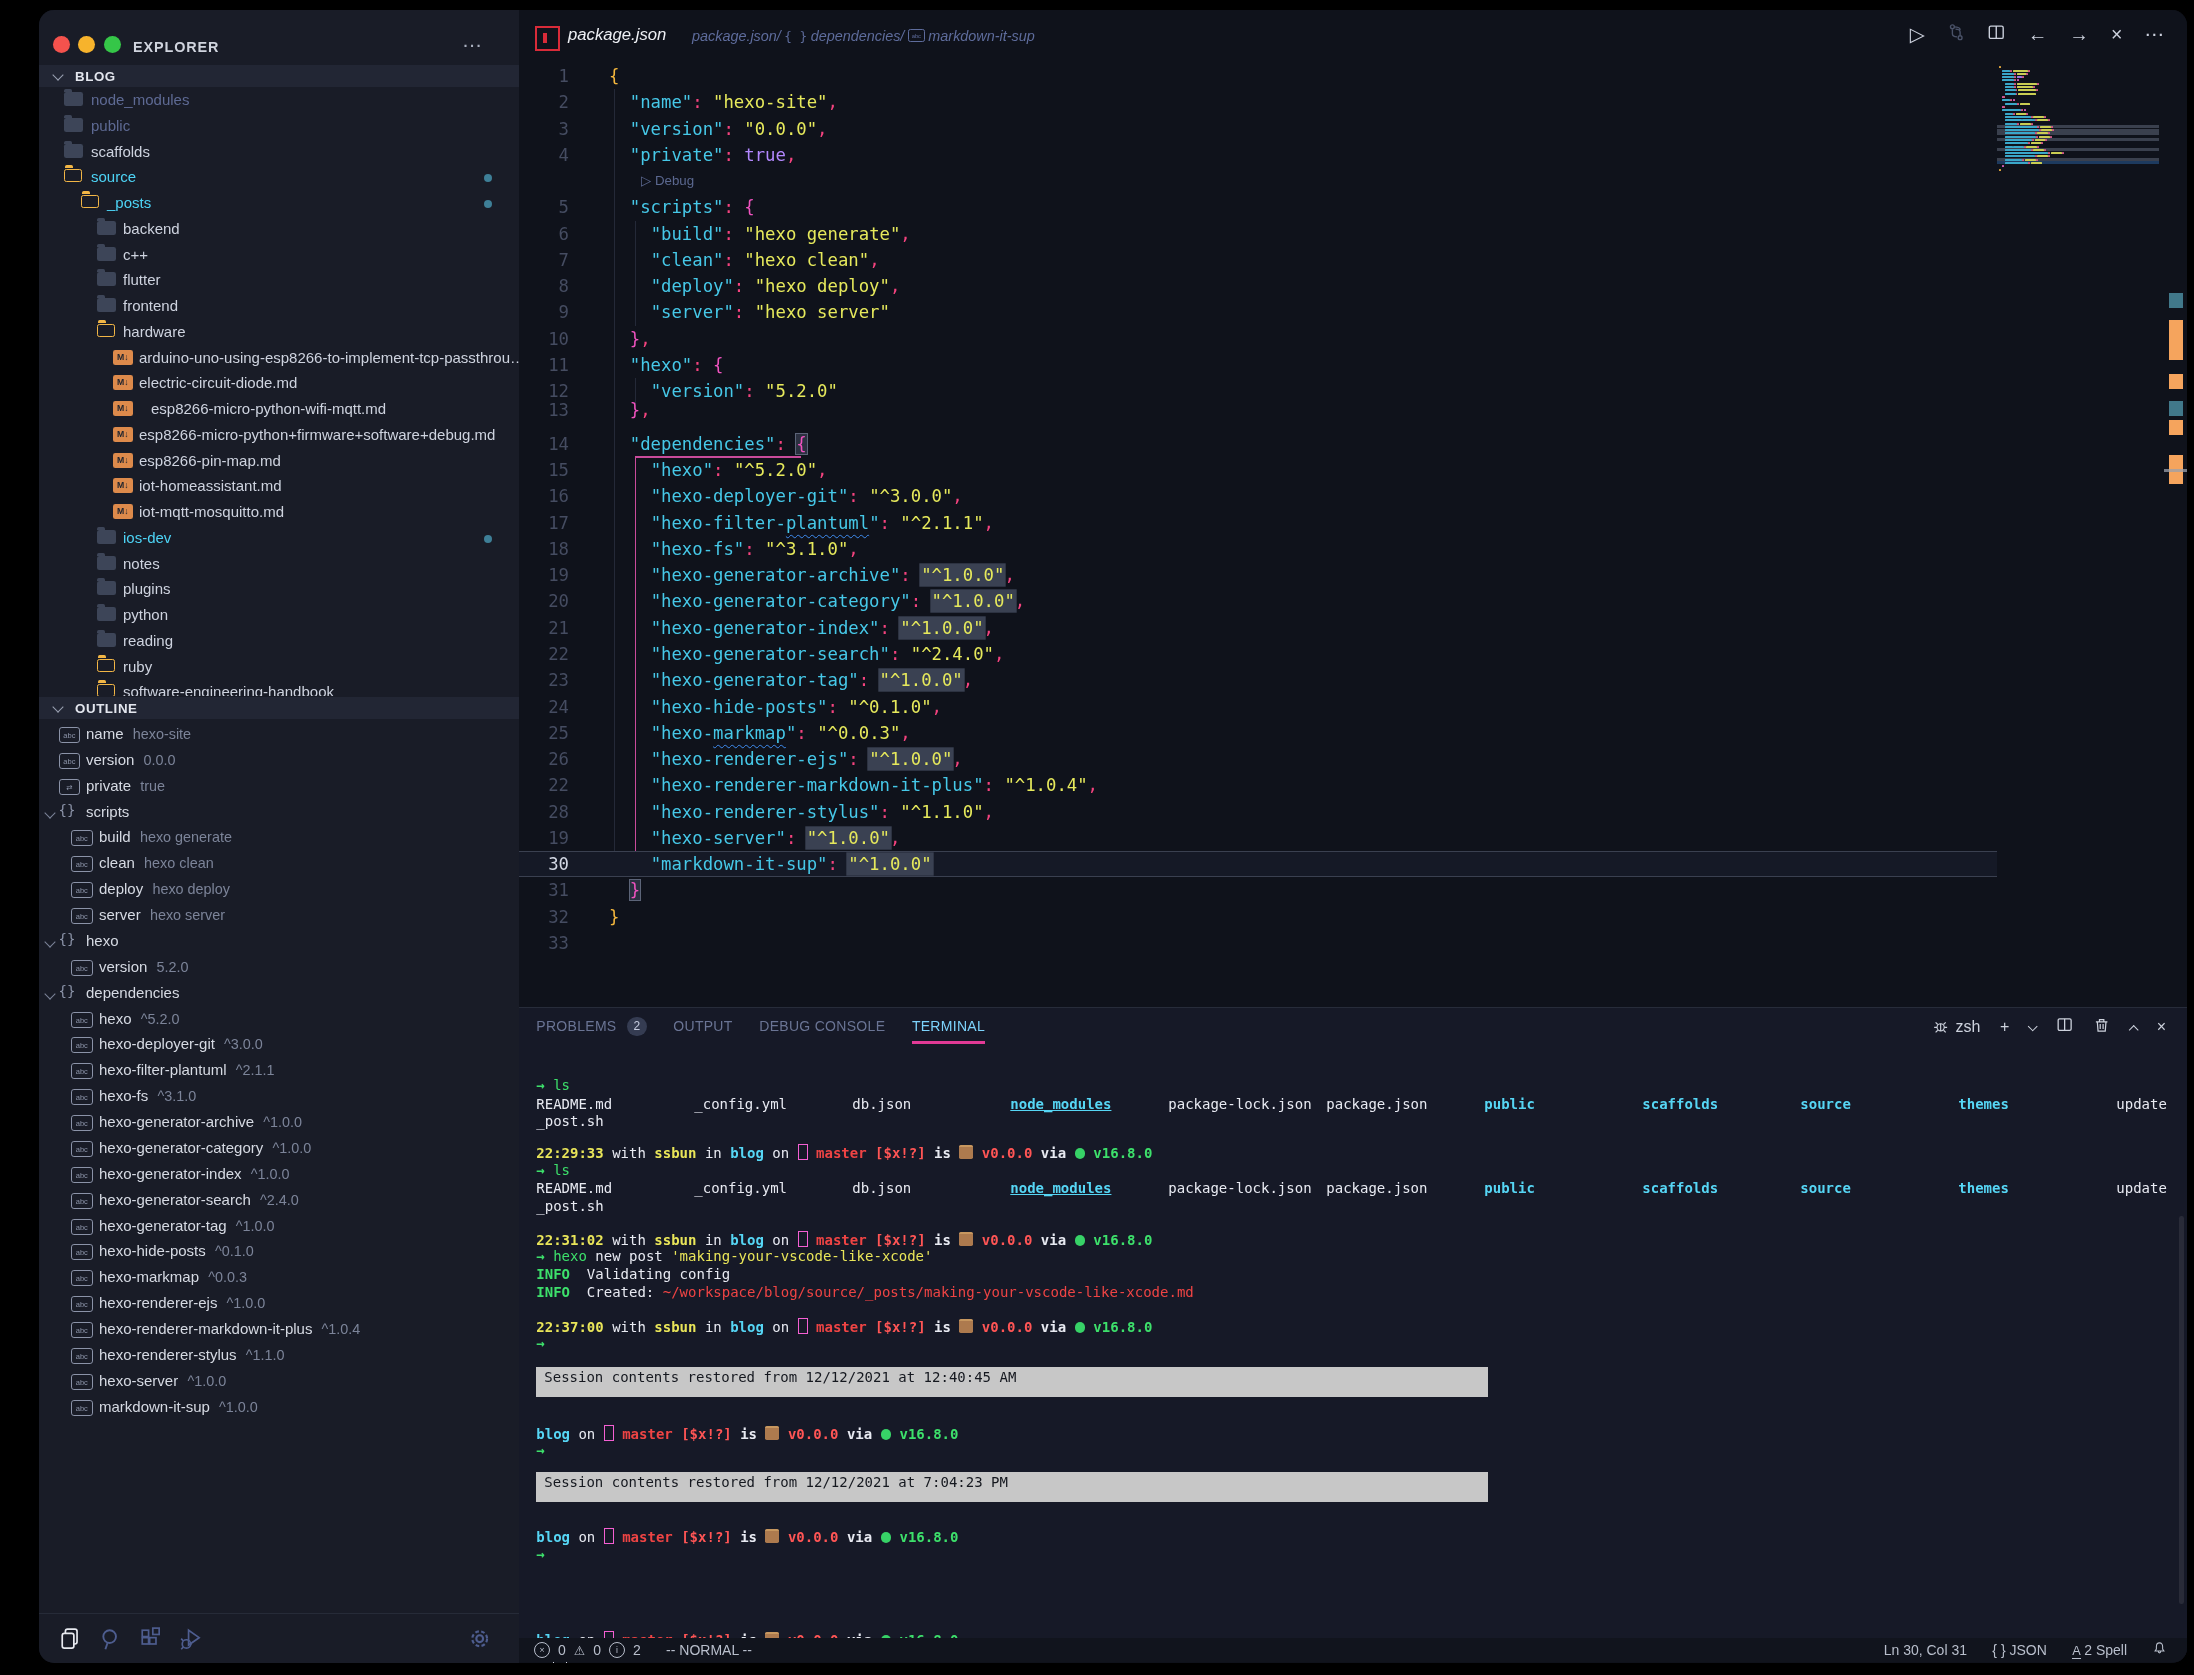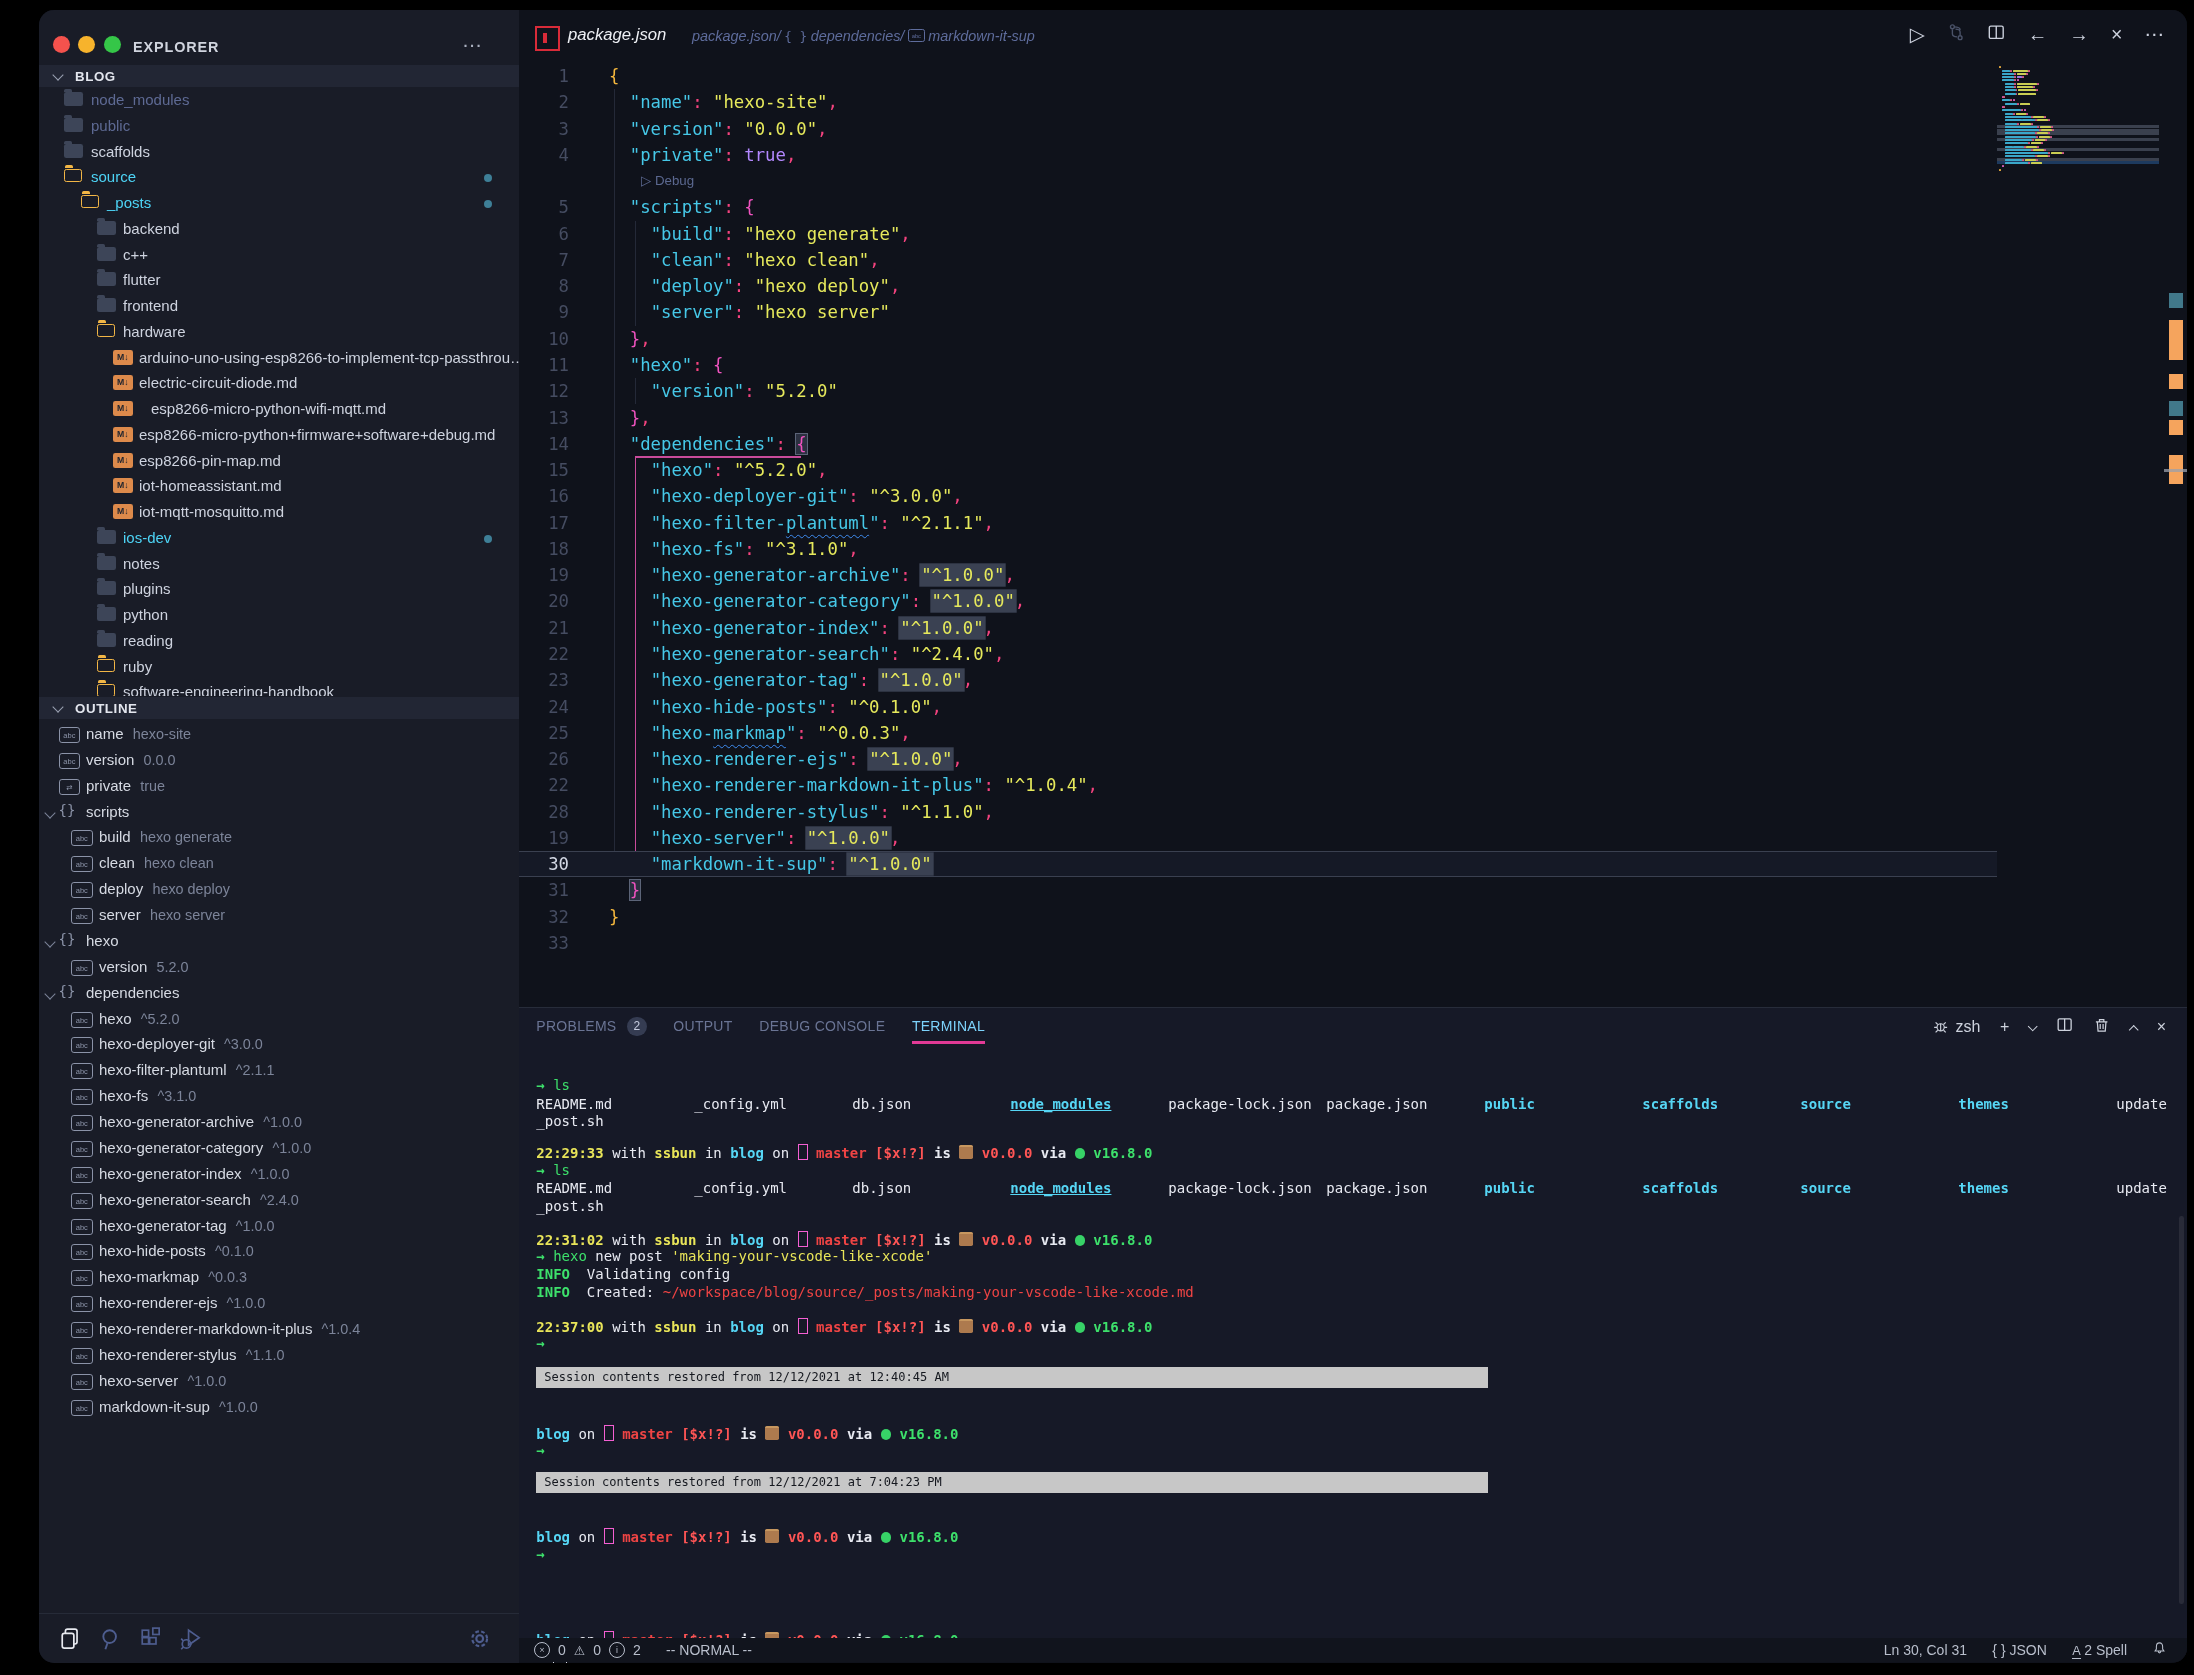--- a/index.html
+++ b/index.html
@@ -109,22 +109,22 @@
   .tline{position:absolute;left:17.3px;height:17.3px;line-height:17.3px;white-space:pre;color:#e8eaf2;}
   .tline .col{display:inline-block;width:158px;}
   .g{color:#3de06b;} .y{color:#e9e559;} .c{color:#56d6f5;} .m{color:#ef4444;}
   .r{color:#ff5555;} .w{color:#e8eaf2;} .b{font-weight:bold;}
   .cU{color:#56d6f5;font-weight:bold;text-decoration:underline;}
   .pkg{display:inline-block;width:14px;height:12.7px;background:#ad7a4e;border-radius:1.7px;
     border-top:2.3px solid #c79succeed;border-top:2.3px solid #c7975f;vertical-align:-1.2px;}
   .ndot{display:inline-block;width:10.4px;height:10.4px;border-radius:50%;background:#37d267;vertical-align:-0.6px;}
   .gbox{display:inline-block;width:8px;height:14px;border:1.2px solid #f45fd3;vertical-align:-2.3px;}
   .curs{display:inline-block;width:11.5px;height:16px;border:1.2px solid #d8dce6;vertical-align:-2.9px;}
-  .banner{position:absolute;left:17.3px;width:944px;height:21px;background:#c7c7c7;color:#15181f;
-    font-size:12px;line-height:21.4px;padding-left:8px;font-family:"DejaVu Sans Mono",monospace;}
+  .banner{position:absolute;left:17.3px;width:944px;height:30px;background:#c7c7c7;color:#15181f;
+    font-size:14px;line-height:21.4px;padding-left:8px;font-family:"DejaVu Sans Mono",monospace;}
   #term-scroll{position:absolute;right:3.5px;top:208px;width:4.6px;height:388px;background:#ffffff15;border-radius:2.3px;}
   
   #statusbar{position:absolute;left:0;top:1628px;width:1668px;height:24px;background:#11141d;
     color:#b9bfcc;font-size:14px;}
   #sb-left{position:absolute;left:15px;top:0;height:24px;display:flex;align-items:center;gap:8px;}
   #sb-right{position:absolute;right:19.6px;top:0;height:24px;display:flex;align-items:center;gap:25.4px;}
   .cicn{display:inline-flex;width:14px;height:14px;border:1.2px solid #b9bfcc;border-radius:50%;
     align-items:center;justify-content:center;font-size:8.7px;}
   #sb-mode{margin-left:17.3px;}
   .spell-a{font-size:12.7px;border-bottom:1.2px solid #b9bfcc;margin-right:3.5px;}
@@ -452,21 +452,21 @@
           <div class="cline" style="top: 79px;"><span class="gut">4</span><span class="codetxt"><span class="tok w">  </span><span class="tok key">"private"</span><span class="tok pun">:</span><span class="tok w"> </span><span class="tok bool">true</span><span class="tok pun">,</span></span></div>
           <div class="cline lens" style="top: 105px;"><span class="codetxt"><span class="tok lens">▷ Debug</span></span></div>
           <div class="cline" style="top: 131px;"><span class="gut">5</span><span class="codetxt"><span class="tok w">  </span><span class="tok key">"scripts"</span><span class="tok pun">:</span><span class="tok w"> </span><span class="tok b2">{</span></span></div>
           <div class="cline" style="top: 158px;"><span class="gut">6</span><span class="codetxt"><span class="tok w">    </span><span class="tok key">"build"</span><span class="tok pun">:</span><span class="tok w"> </span><span class="tok str">"hexo generate"</span><span class="tok pun">,</span></span></div>
           <div class="cline" style="top: 184px;"><span class="gut">7</span><span class="codetxt"><span class="tok w">    </span><span class="tok key">"clean"</span><span class="tok pun">:</span><span class="tok w"> </span><span class="tok str">"hexo clean"</span><span class="tok pun">,</span></span></div>
           <div class="cline" style="top: 210px;"><span class="gut">8</span><span class="codetxt"><span class="tok w">    </span><span class="tok key">"deploy"</span><span class="tok pun">:</span><span class="tok w"> </span><span class="tok str">"hexo deploy"</span><span class="tok pun">,</span></span></div>
           <div class="cline" style="top: 236px;"><span class="gut">9</span><span class="codetxt"><span class="tok w">    </span><span class="tok key">"server"</span><span class="tok pun">:</span><span class="tok w"> </span><span class="tok str">"hexo server"</span></span></div>
           <div class="cline" style="top: 263px;"><span class="gut">10</span><span class="codetxt"><span class="tok w">  </span><span class="tok b2">}</span><span class="tok pun">,</span></span></div>
           <div class="cline" style="top: 289px;"><span class="gut">11</span><span class="codetxt"><span class="tok w">  </span><span class="tok key">"hexo"</span><span class="tok pun">:</span><span class="tok w"> </span><span class="tok b2">{</span></span></div>
           <div class="cline" style="top: 315px;"><span class="gut">12</span><span class="codetxt"><span class="tok w">    </span><span class="tok key">"version"</span><span class="tok pun">:</span><span class="tok w"> </span><span class="tok str">"5.2.0"</span></span></div>
-          <div class="cline" style="top: 342px;"><span class="gut">13</span><span class="codetxt"><span class="tok w">  </span><span class="tok b2">}</span><span class="tok pun">,</span></span></div>
+          <div class="cline" style="top: 334px;"><span class="gut">13</span><span class="codetxt"><span class="tok w">  </span><span class="tok b2">}</span><span class="tok pun">,</span></span></div>
           <div class="cline" style="top: 368px;"><span class="gut">14</span><span class="codetxt"><span class="tok w">  </span><span class="tok key">"dependencies"</span><span class="tok pun">:</span><span class="tok w"> </span><span class="tok b2 match">{</span></span></div>
           <div class="cline" style="top: 394px;"><span class="gut">15</span><span class="codetxt"><span class="tok w">    </span><span class="tok key">"hexo"</span><span class="tok pun">:</span><span class="tok w"> </span><span class="tok str">"^5.2.0"</span><span class="tok pun">,</span></span></div>
           <div class="cline" style="top: 420px;"><span class="gut">16</span><span class="codetxt"><span class="tok w">    </span><span class="tok key">"hexo-deployer-git"</span><span class="tok pun">:</span><span class="tok w"> </span><span class="tok str">"^3.0.0"</span><span class="tok pun">,</span></span></div>
           <div class="cline" style="top: 447px;"><span class="gut">17</span><span class="codetxt"><span class="tok w">    </span><span class="tok key">"hexo-filter-</span><span class="tok key sq">plantuml</span><span class="tok key">"</span><span class="tok pun">:</span><span class="tok w"> </span><span class="tok str">"^2.1.1"</span><span class="tok pun">,</span></span></div>
           <div class="cline" style="top: 473px;"><span class="gut">18</span><span class="codetxt"><span class="tok w">    </span><span class="tok key">"hexo-fs"</span><span class="tok pun">:</span><span class="tok w"> </span><span class="tok str">"^3.1.0"</span><span class="tok pun">,</span></span></div>
           <div class="cline" style="top: 499px;"><span class="gut">19</span><span class="codetxt"><span class="tok w">    </span><span class="tok key">"hexo-generator-archive"</span><span class="tok pun">:</span><span class="tok w"> </span><span class="tok str hl">"^1.0.0"</span><span class="tok pun">,</span></span></div>
           <div class="cline" style="top: 525px;"><span class="gut">20</span><span class="codetxt"><span class="tok w">    </span><span class="tok key">"hexo-generator-category"</span><span class="tok pun">:</span><span class="tok w"> </span><span class="tok str hl">"^1.0.0"</span><span class="tok pun">,</span></span></div>
           <div class="cline" style="top: 552px;"><span class="gut">21</span><span class="codetxt"><span class="tok w">    </span><span class="tok key">"hexo-generator-index"</span><span class="tok pun">:</span><span class="tok w"> </span><span class="tok str hl">"^1.0.0"</span><span class="tok pun">,</span></span></div>
           <div class="cline" style="top: 578px;"><span class="gut">22</span><span class="codetxt"><span class="tok w">    </span><span class="tok key">"hexo-generator-search"</span><span class="tok pun">:</span><span class="tok w"> </span><span class="tok str">"^2.4.0"</span><span class="tok pun">,</span></span></div>
           <div class="cline" style="top: 604px;"><span class="gut">23</span><span class="codetxt"><span class="tok w">    </span><span class="tok key">"hexo-generator-tag"</span><span class="tok pun">:</span><span class="tok w"> </span><span class="tok str hl">"^1.0.0"</span><span class="tok pun">,</span></span></div>

